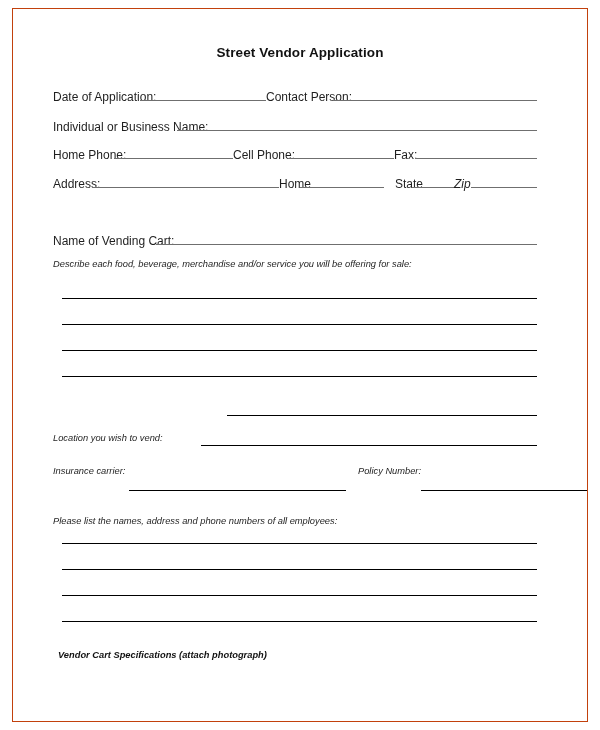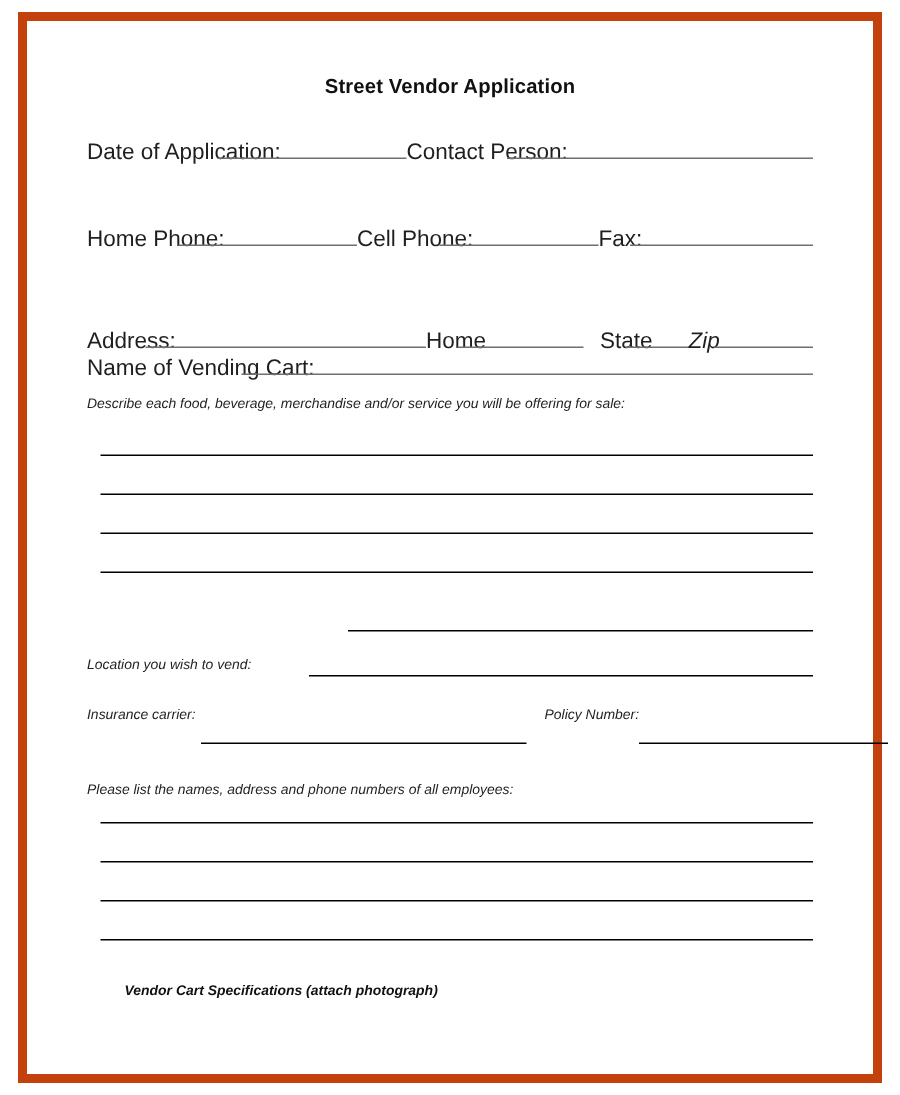--- a/index.html
+++ b/index.html
@@ -16,21 +16,21 @@
   }
 
   
   .page {
     position: absolute;
     left: 12px;
     top: 8px;
     width: 576px;
     height: 714px;
     box-sizing: border-box;
-    border: 6px solid #c2410c;
+    border: 1px solid #c2410c;
     background: #ffffff;
   }
 
   .inner {
     position: absolute;
     left: 0;
     top: 0;
     right: 0;
     bottom: 0;
   }
@@ -47,21 +47,21 @@
     letter-spacing: 0.1px;
     color: #111111;
   }
 
   
   .row {
     position: absolute;
     left: 0;
     right: 0;
     height: 16px;
-    font-size: 15px;
+    font-size: 12px;
     white-space: nowrap;
     color: #1f1f1f;
   }
   .row .lbl {
     position: absolute;
     bottom: 0;
     line-height: 12px;
   }
   
   .blank {
@@ -90,49 +90,52 @@
     position: absolute;
     font-size: 9.3px;
     line-height: 13px;
     color: #1f1f1f;
     white-space: nowrap;
     font-style: italic;
   }
   .para.bold {
     font-weight: bold;
     color: #111111;
-    margin-left: 20px;
   }
 </style>
 </head>
 <body>
 
 <div class="page">
   <div class="inner">
 
     <div class="doc-title">Street Vendor Application</div>
 
     <div class="row" style="top:78px;">
       <span class="lbl" style="left:40px;">Date of Application:</span>
       <span class="blank" style="left:127px; width:126px;"></span>
       <span class="lbl" style="left:253px;">Contact Person:</span>
       <span class="blank" style="left:320px; width:204px;"></span>
     </div>
 
+    <div class="row" style="top:108px;">
+      <span class="lbl" style="left:40px;">Individual or Business Name:</span>
+      <span class="blank" style="left:164px; width:360px;"></span>
+    </div>
 
     <div class="row" style="top:136px;">
       <span class="lbl" style="left:40px;">Home Phone:</span>
       <span class="blank" style="left:101px; width:119px;"></span>
       <span class="lbl" style="left:220px;">Cell Phone:</span>
       <span class="blank" style="left:275px; width:106px;"></span>
       <span class="lbl" style="left:381px;">Fax:</span>
       <span class="blank" style="left:402px; width:122px;"></span>
     </div>
 
-    <div class="row" style="top:165px;margin-top:39px;">
+    <div class="row" style="top:165px;">
       <span class="lbl" style="left:40px;">Address:</span>
       <span class="blank" style="left:79px; width:187px;"></span>
       <span class="lbl" style="left:266px;">Home</span>
       <span class="blank" style="left:287px; width:84px;"></span>
       <span class="lbl" style="left:382px;">State</span>
       <span class="blank" style="left:399px; width:42px;"></span>
       <span class="lbl" style="left:441px;font-style:italic;">Zip</span>
       <span class="blank" style="left:458px; width:66px;"></span>
     </div>
 

